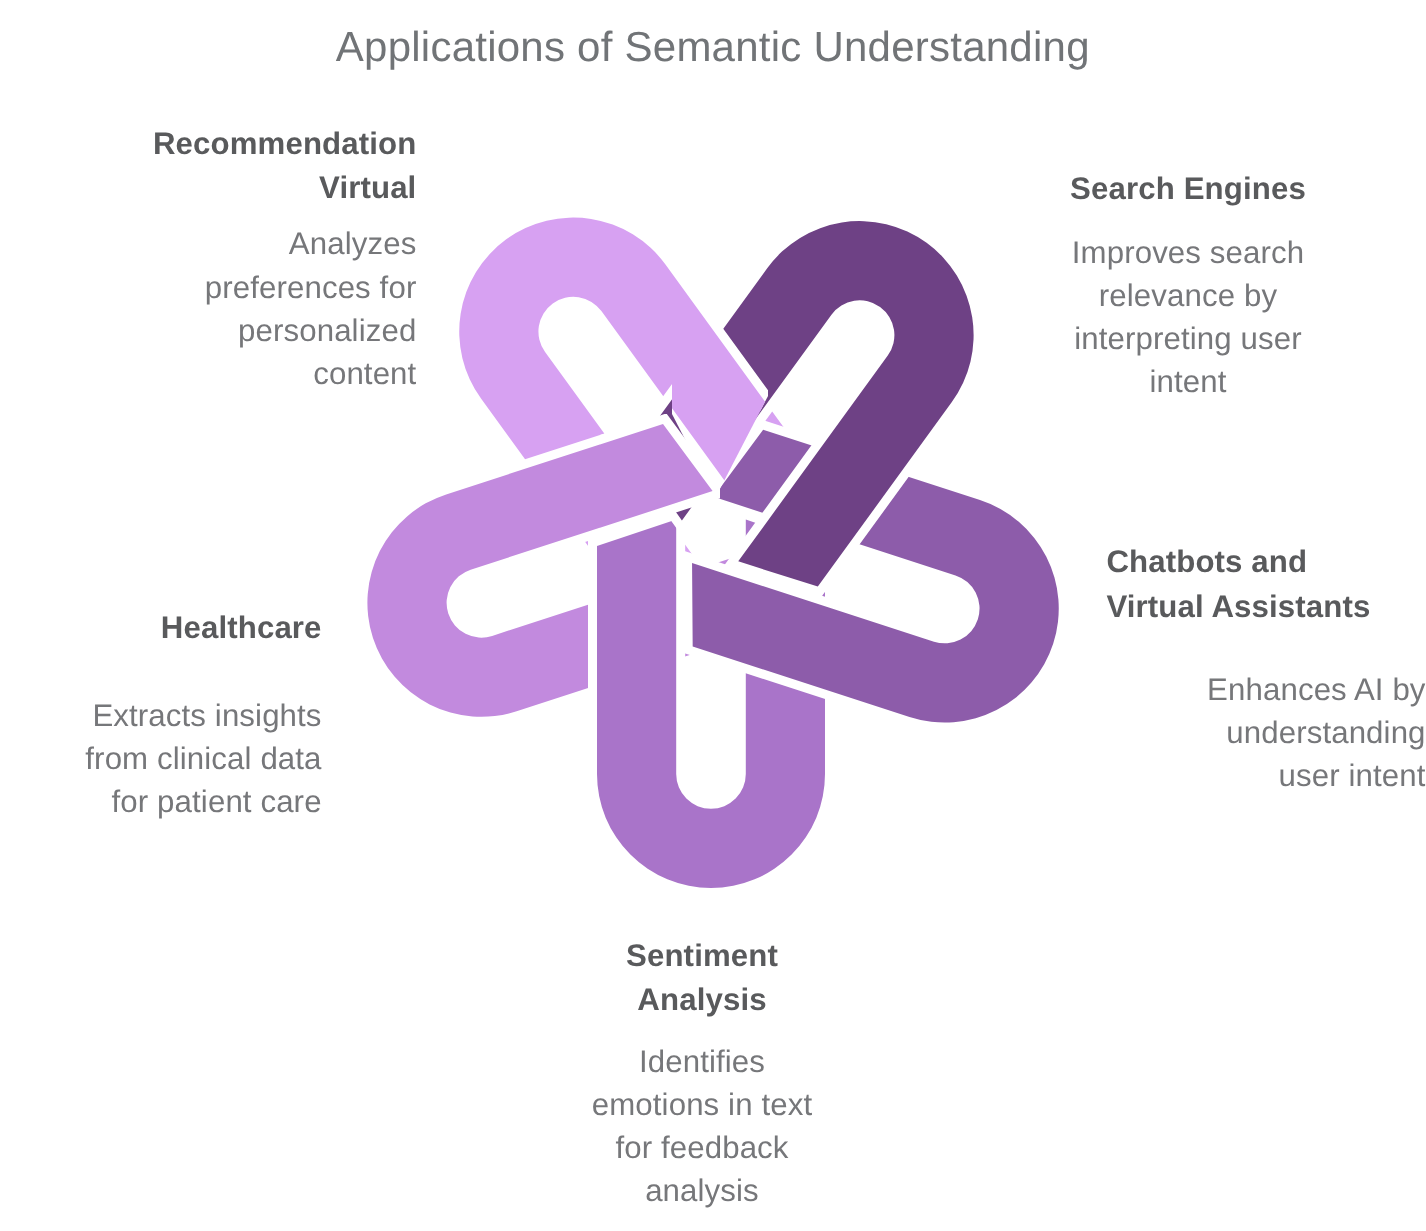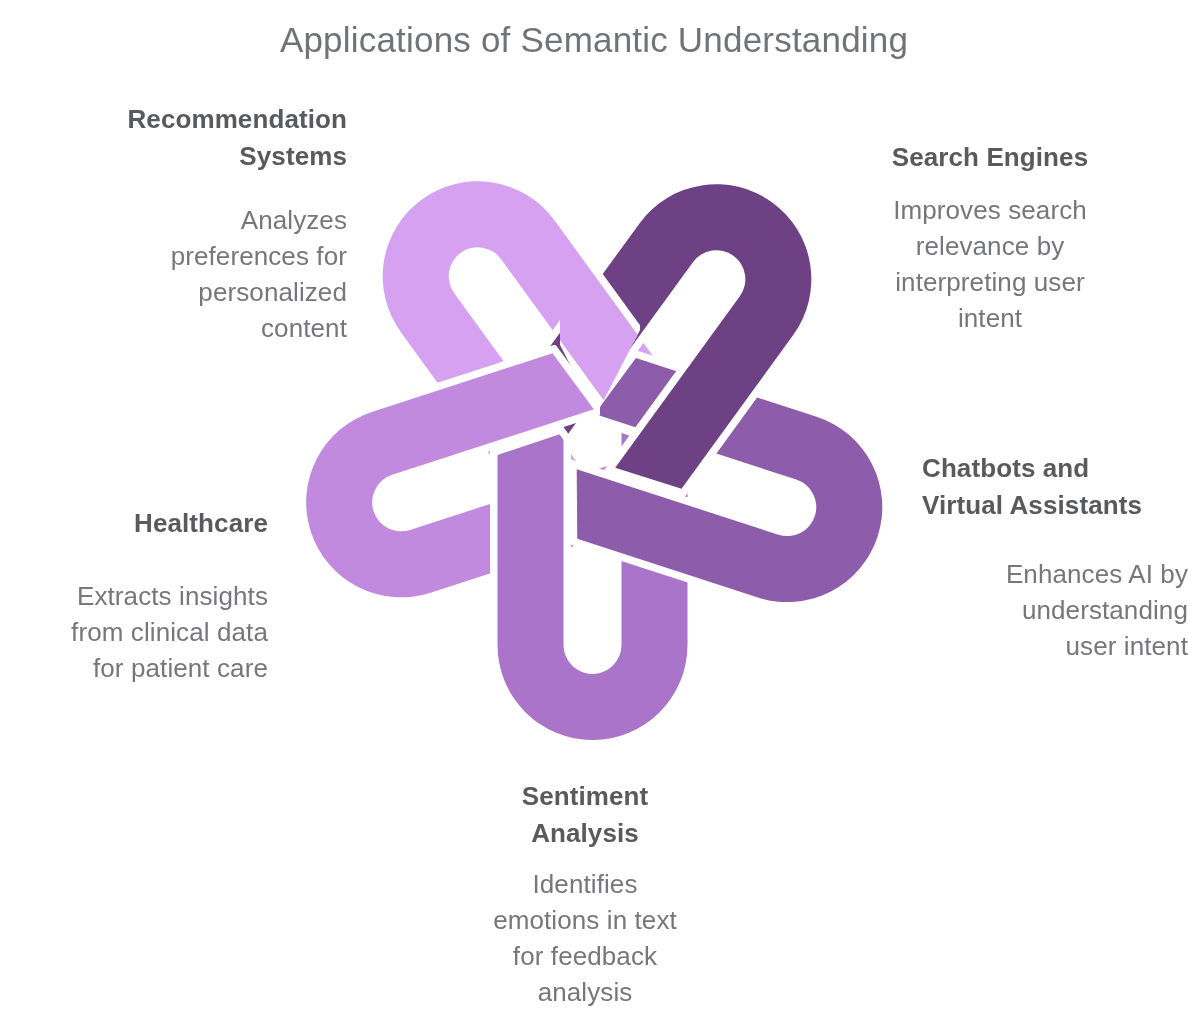--- a/index.html
+++ b/index.html
@@ -17,21 +17,21 @@
   .item{position:absolute;}
   .item h2{
     font-size:26px;font-weight:bold;color:#595a5c;
     line-height:37px;margin:0;white-space:pre-line;letter-spacing:0.1px;
   }
   .item p{
     font-size:26px;font-weight:400;color:#76777a;
     line-height:36px;margin:0;white-space:pre-line;letter-spacing:0.1px;
   }
   .item-recommendation{top:101px;right:841px;width:330px;text-align:right;}
-  .item-recommendation p{margin-top:27px;}
+  .item-recommendation p{margin-top:10px;}
   .item-search{top:139px;left:840px;width:300px;text-align:center;}
   .item-search p{margin-top:16px;}
   .item-chatbots{top:450px;left:922px;width:266px;text-align:left;}
   .item-chatbots p{margin-top:32px;text-align:right;}
   .item-healthcare{top:505px;right:920px;width:268px;text-align:right;}
   .item-healthcare p{margin-top:36px;}
   .item-sentiment{top:778px;left:435px;width:300px;text-align:center;}
   .item-sentiment p{margin-top:14px;}
 </style>
 </head>
@@ -67,21 +67,21 @@
         <use href="#ribbon" transform="rotate(144 595 442)" fill="#d7a1f2"></use>
       </g>
       <g clip-path="url(#clipC)">
         <use href="#ribbon" transform="rotate(72 595 442)" fill="#c28ade"></use>
       </g>
     </g>
   </svg>
 
   <div class="item item-recommendation">
     <h2>Recommendation
-Systems</h2>
+Virtual</h2>
     <p>Analyzes
 preferences for
 personalized
 content</p>
   </div>
 
   <div class="item item-search">
     <h2>Search Engines</h2>
     <p>Improves search
 relevance by

